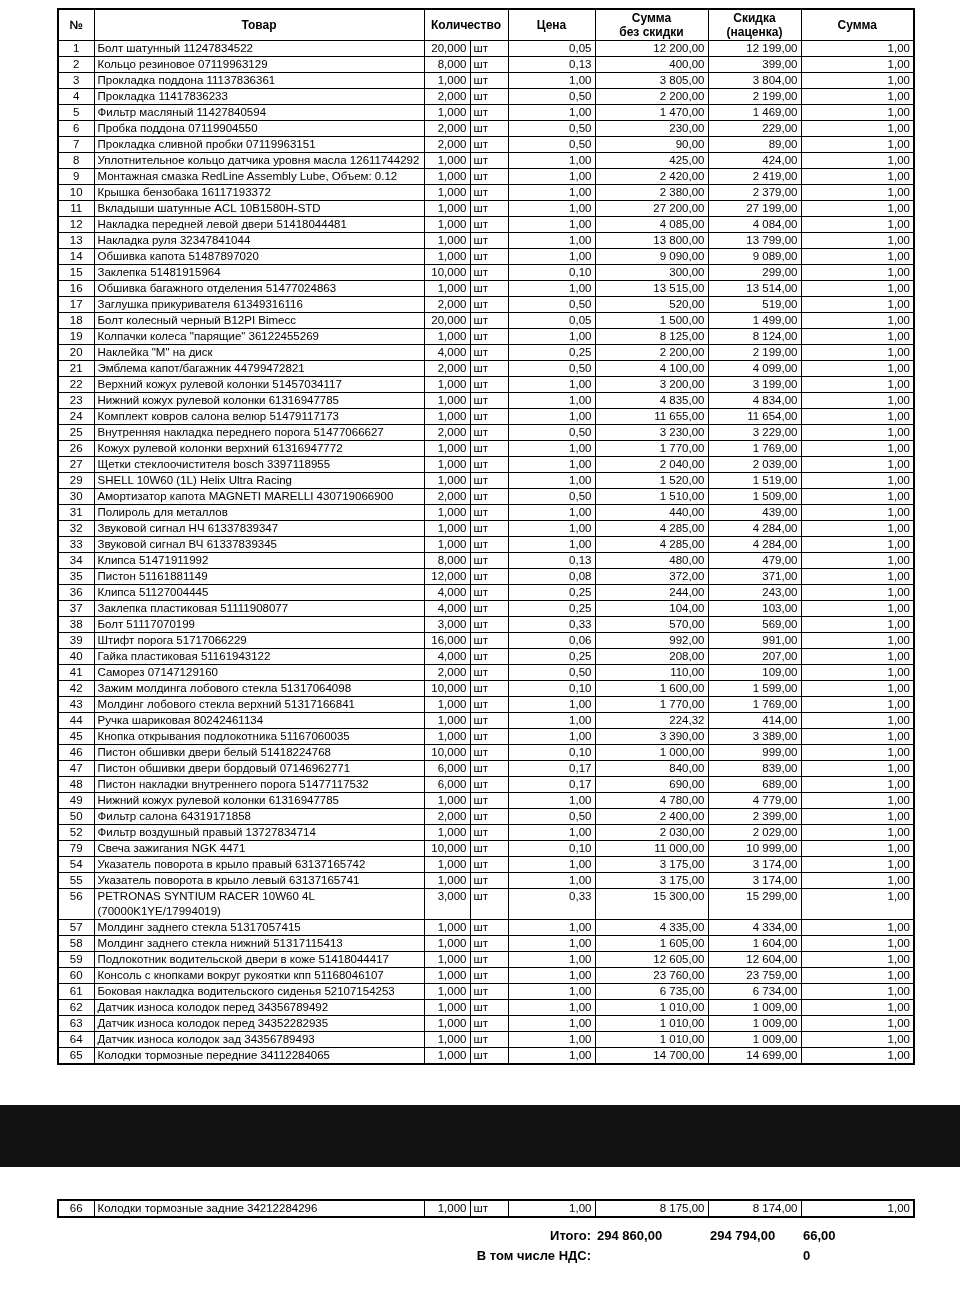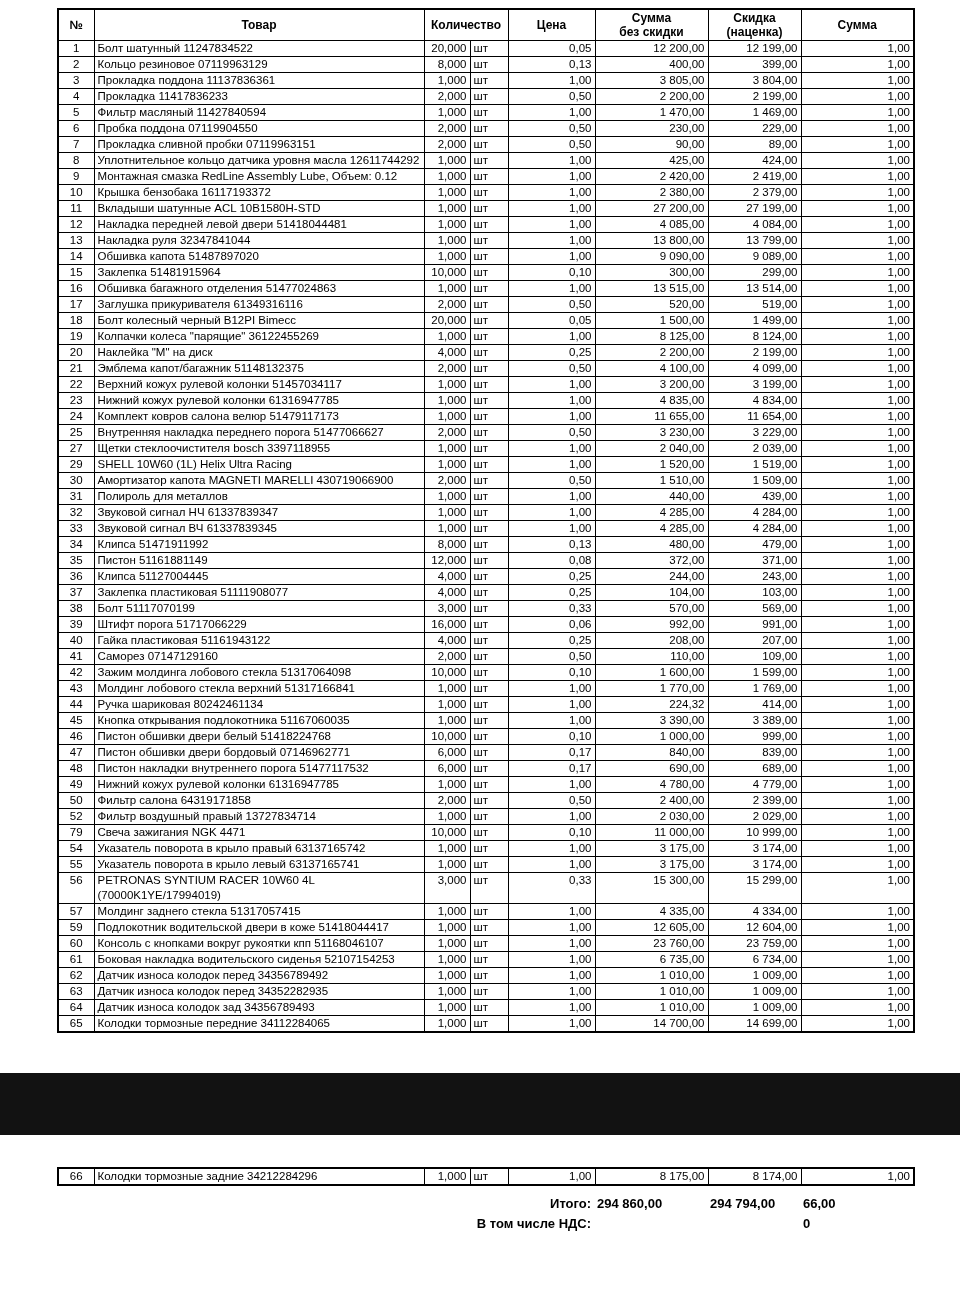--- a/index.html
+++ b/index.html
@@ -245,21 +245,21 @@
           <td class="c-product">Наклейка "М" на диск</td>
           <td class="c-qty">4,000</td>
           <td class="c-unit">шт</td>
           <td class="c-price">0,25</td>
           <td class="c-sum1">2 200,00</td>
           <td class="c-disc">2 199,00</td>
           <td class="c-sum2">1,00</td>
         </tr>
         <tr>
           <td class="c-num">21</td>
-          <td class="c-product">Эмблема капот/багажник 51148132375</td>
+          <td class="c-product">Эмблема капот/багажник 44799472821</td>
           <td class="c-qty">2,000</td>
           <td class="c-unit">шт</td>
           <td class="c-price">0,50</td>
           <td class="c-sum1">4 100,00</td>
           <td class="c-disc">4 099,00</td>
           <td class="c-sum2">1,00</td>
         </tr>
         <tr>
           <td class="c-num">22</td>
           <td class="c-product">Верхний кожух рулевой колонки 51457034117</td>
@@ -291,20 +291,30 @@
           <td class="c-sum2">1,00</td>
         </tr>
         <tr>
           <td class="c-num">25</td>
           <td class="c-product">Внутренняя накладка переднего порога 51477066627</td>
           <td class="c-qty">2,000</td>
           <td class="c-unit">шт</td>
           <td class="c-price">0,50</td>
           <td class="c-sum1">3 230,00</td>
           <td class="c-disc">3 229,00</td>
+          <td class="c-sum2">1,00</td>
+        </tr>
+        <tr>
+          <td class="c-num">26</td>
+          <td class="c-product">Кожух рулевой колонки верхний 61316947772</td>
+          <td class="c-qty">1,000</td>
+          <td class="c-unit">шт</td>
+          <td class="c-price">1,00</td>
+          <td class="c-sum1">1 770,00</td>
+          <td class="c-disc">1 769,00</td>
           <td class="c-sum2">1,00</td>
         </tr>
         <tr>
           <td class="c-num">27</td>
           <td class="c-product">Щетки стеклоочистителя bosch 3397118955</td>
           <td class="c-qty">1,000</td>
           <td class="c-unit">шт</td>
           <td class="c-price">1,00</td>
           <td class="c-sum1">2 040,00</td>
           <td class="c-disc">2 039,00</td>
@@ -581,20 +591,30 @@
           <td class="c-sum2">1,00</td>
         </tr>
         <tr>
           <td class="c-num">57</td>
           <td class="c-product">Молдинг заднего стекла 51317057415</td>
           <td class="c-qty">1,000</td>
           <td class="c-unit">шт</td>
           <td class="c-price">1,00</td>
           <td class="c-sum1">4 335,00</td>
           <td class="c-disc">4 334,00</td>
+          <td class="c-sum2">1,00</td>
+        </tr>
+        <tr>
+          <td class="c-num">58</td>
+          <td class="c-product">Молдинг заднего стекла нижний 51317115413</td>
+          <td class="c-qty">1,000</td>
+          <td class="c-unit">шт</td>
+          <td class="c-price">1,00</td>
+          <td class="c-sum1">1 605,00</td>
+          <td class="c-disc">1 604,00</td>
           <td class="c-sum2">1,00</td>
         </tr>
         <tr>
           <td class="c-num">59</td>
           <td class="c-product">Подлокотник водительской двери в коже 51418044417</td>
           <td class="c-qty">1,000</td>
           <td class="c-unit">шт</td>
           <td class="c-price">1,00</td>
           <td class="c-sum1">12 605,00</td>
           <td class="c-disc">12 604,00</td>

